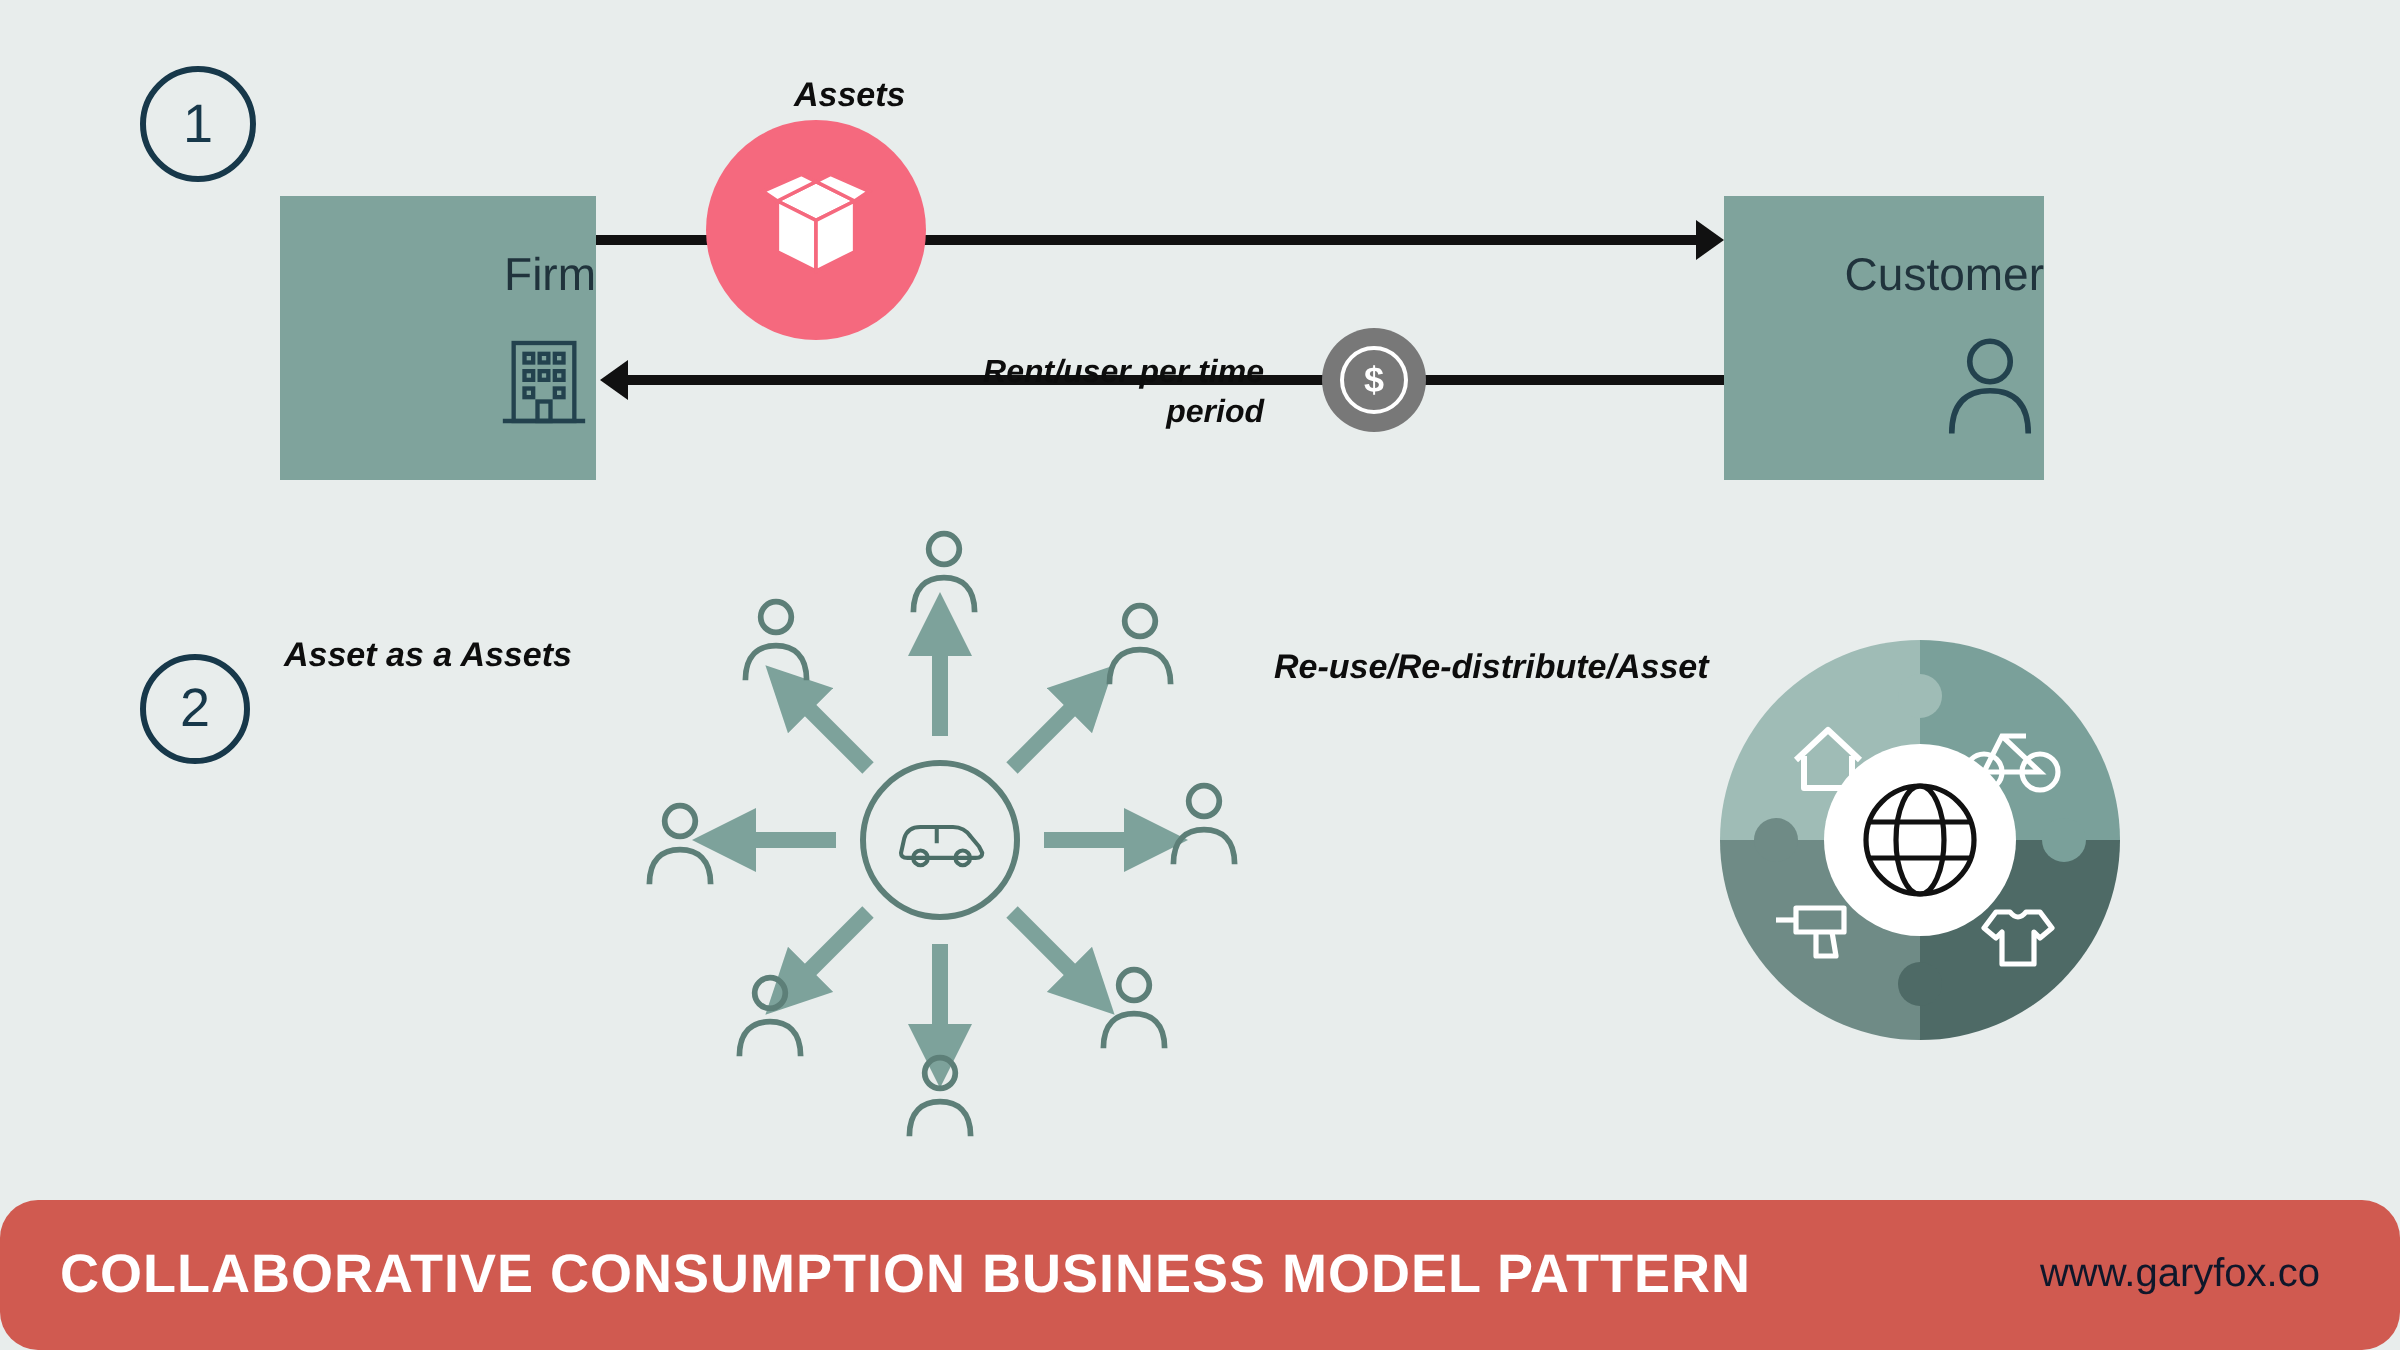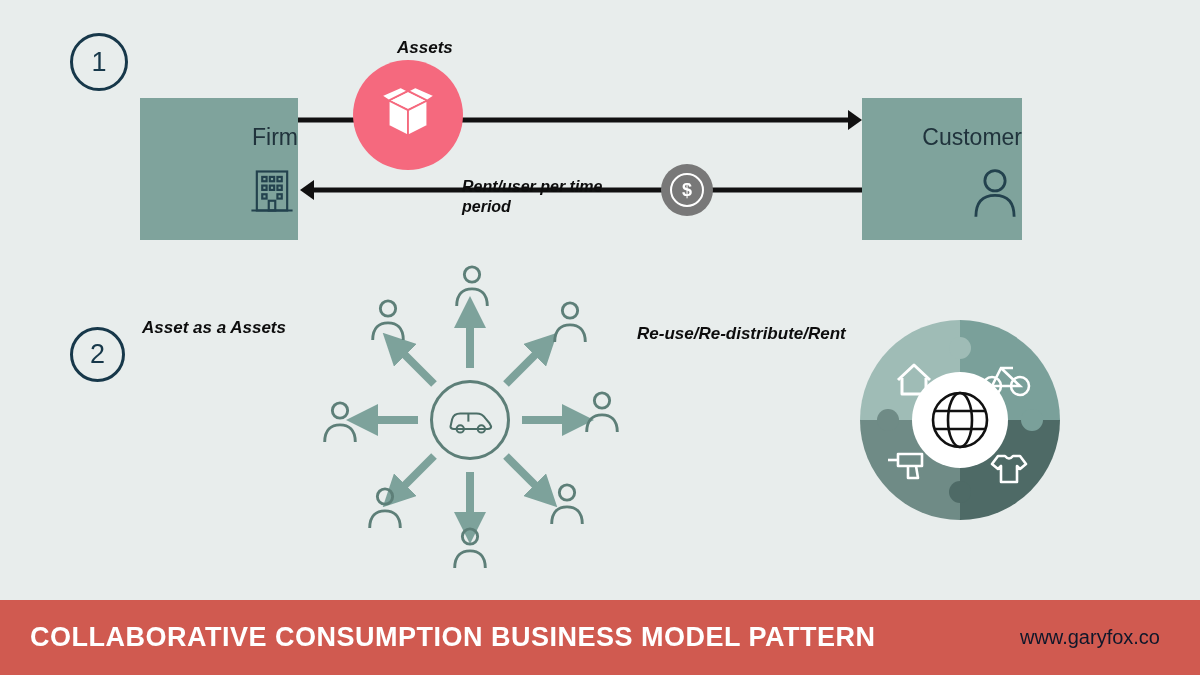--- a/index.html
+++ b/index.html
@@ -72,24 +72,25 @@
   }
   .person-node { position: absolute; width: 40px; height: 44px; }
   
   .footer-bar {
     position: absolute;
     left: 0; top: 600px;
     width: 1200px; height: 75px;
     background: #d05a50;
     display: flex; align-items: center; justify-content: space-between;
     padding: 0 40px 0 30px;
+    border-radius: 19px;
   }
   .footer-title { color: #ffffff; font-weight: 700; font-size: 27px; letter-spacing: 0.5px; }
   .footer-site  { color: #0f172a; font-size: 20px; }
-  .flow-label-2line { width: 170px; text-align: left; line-height: 1.25; font-size: 16px; }
+  .flow-label-2line { width: 170px; text-align: right; line-height: 1.25; font-size: 16px; }
 </style>
 </head>
 <body>
 
 <div class="canvas">
 
   <div class="step-circle" style="left:70px; top:33px;">
     <span>1</span>
   </div>
 
@@ -148,21 +149,21 @@
   </div>
 
   <div class="label-bi" style="left:381px; top:38px;margin-left:16px;">Assets</div>
   <div class="label-bi flow-label-2line" style="left:462px; top:177px;">Rent/user per time period</div>
 
   <div class="step-circle" style="left:70px; top:327px; width:55px; height:55px;">
     <span>2</span>
   </div>
 
   <div class="label-bi" style="left:142px; top:318px;">Asset as a Assets</div>
-  <div class="label-bi" style="left:637px; top:324px;">Re-use/Re-distribute/Rent</div>
+  <div class="label-bi" style="left:637px; top:324px;">Re-use/Re-distribute/Asset</div>
 
   <svg class="svg-abs" style="left:318px; top:268px;" width="304" height="304" viewBox="0 0 304 304">
     <defs>
       <marker id="ah" markerWidth="4" markerHeight="4" refX="2" refY="2" orient="auto">
         <path d="M0,0 L4,2 L0,4 Z" fill="#7da29b"></path>
       </marker>
     </defs>
     <g stroke="#7da29b" stroke-width="8" marker-end="url(#ah)">
       <line x1="152" y1="100" x2="152" y2="44"></line>
       <line x1="152" y1="204" x2="152" y2="260"></line>

